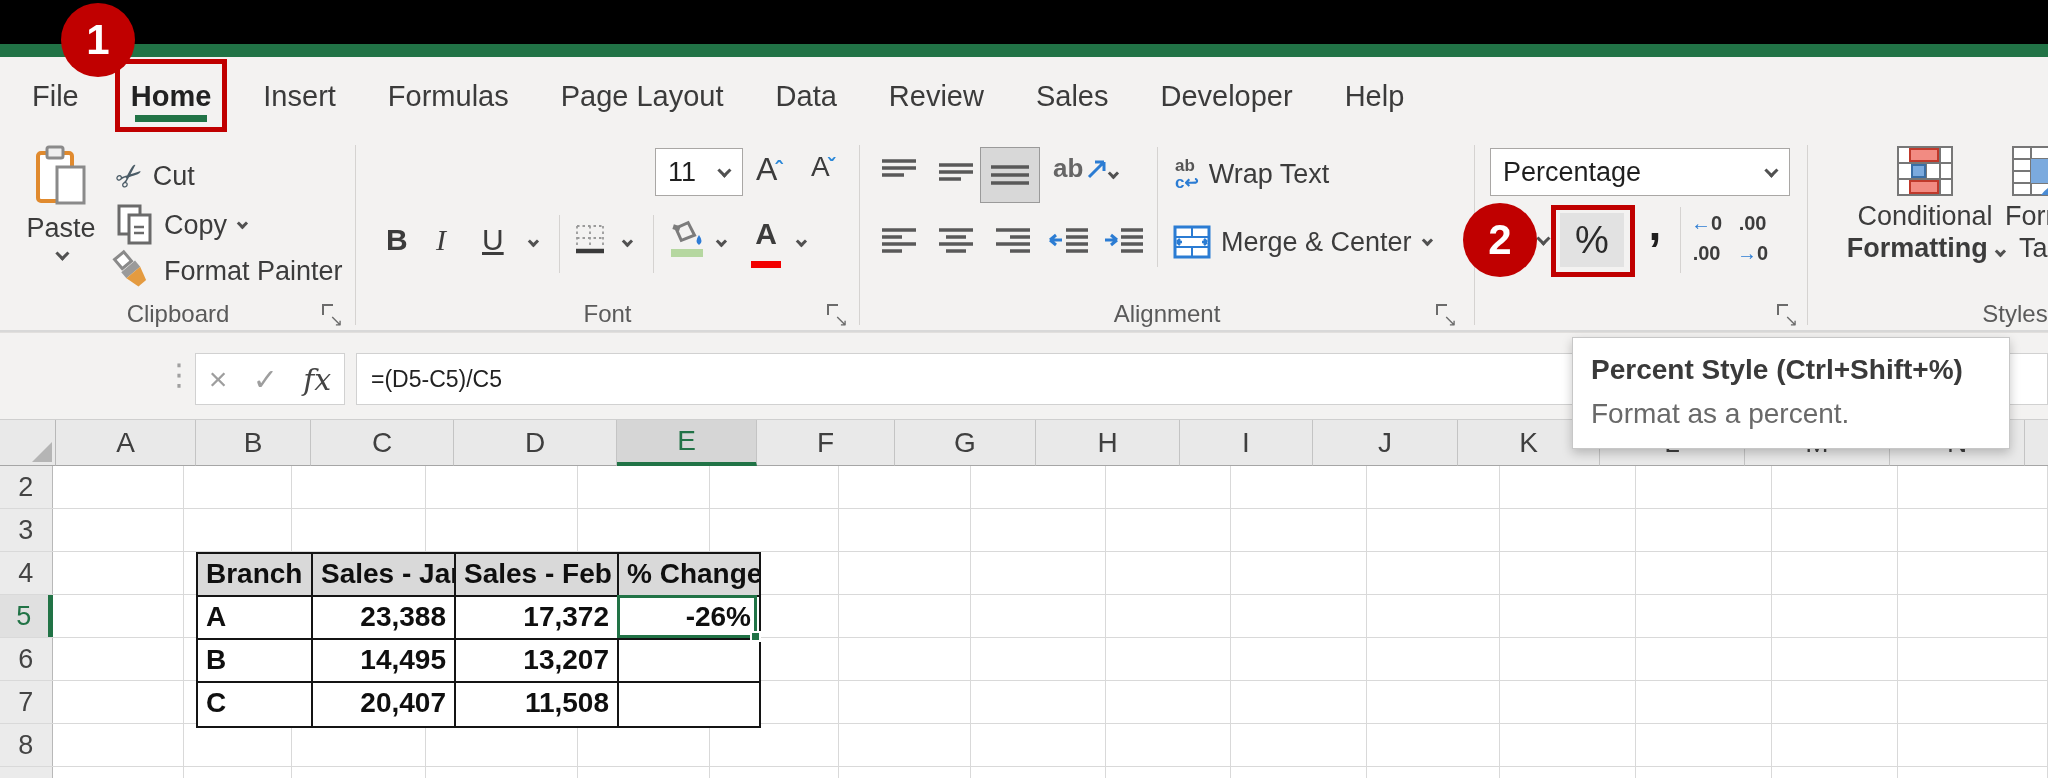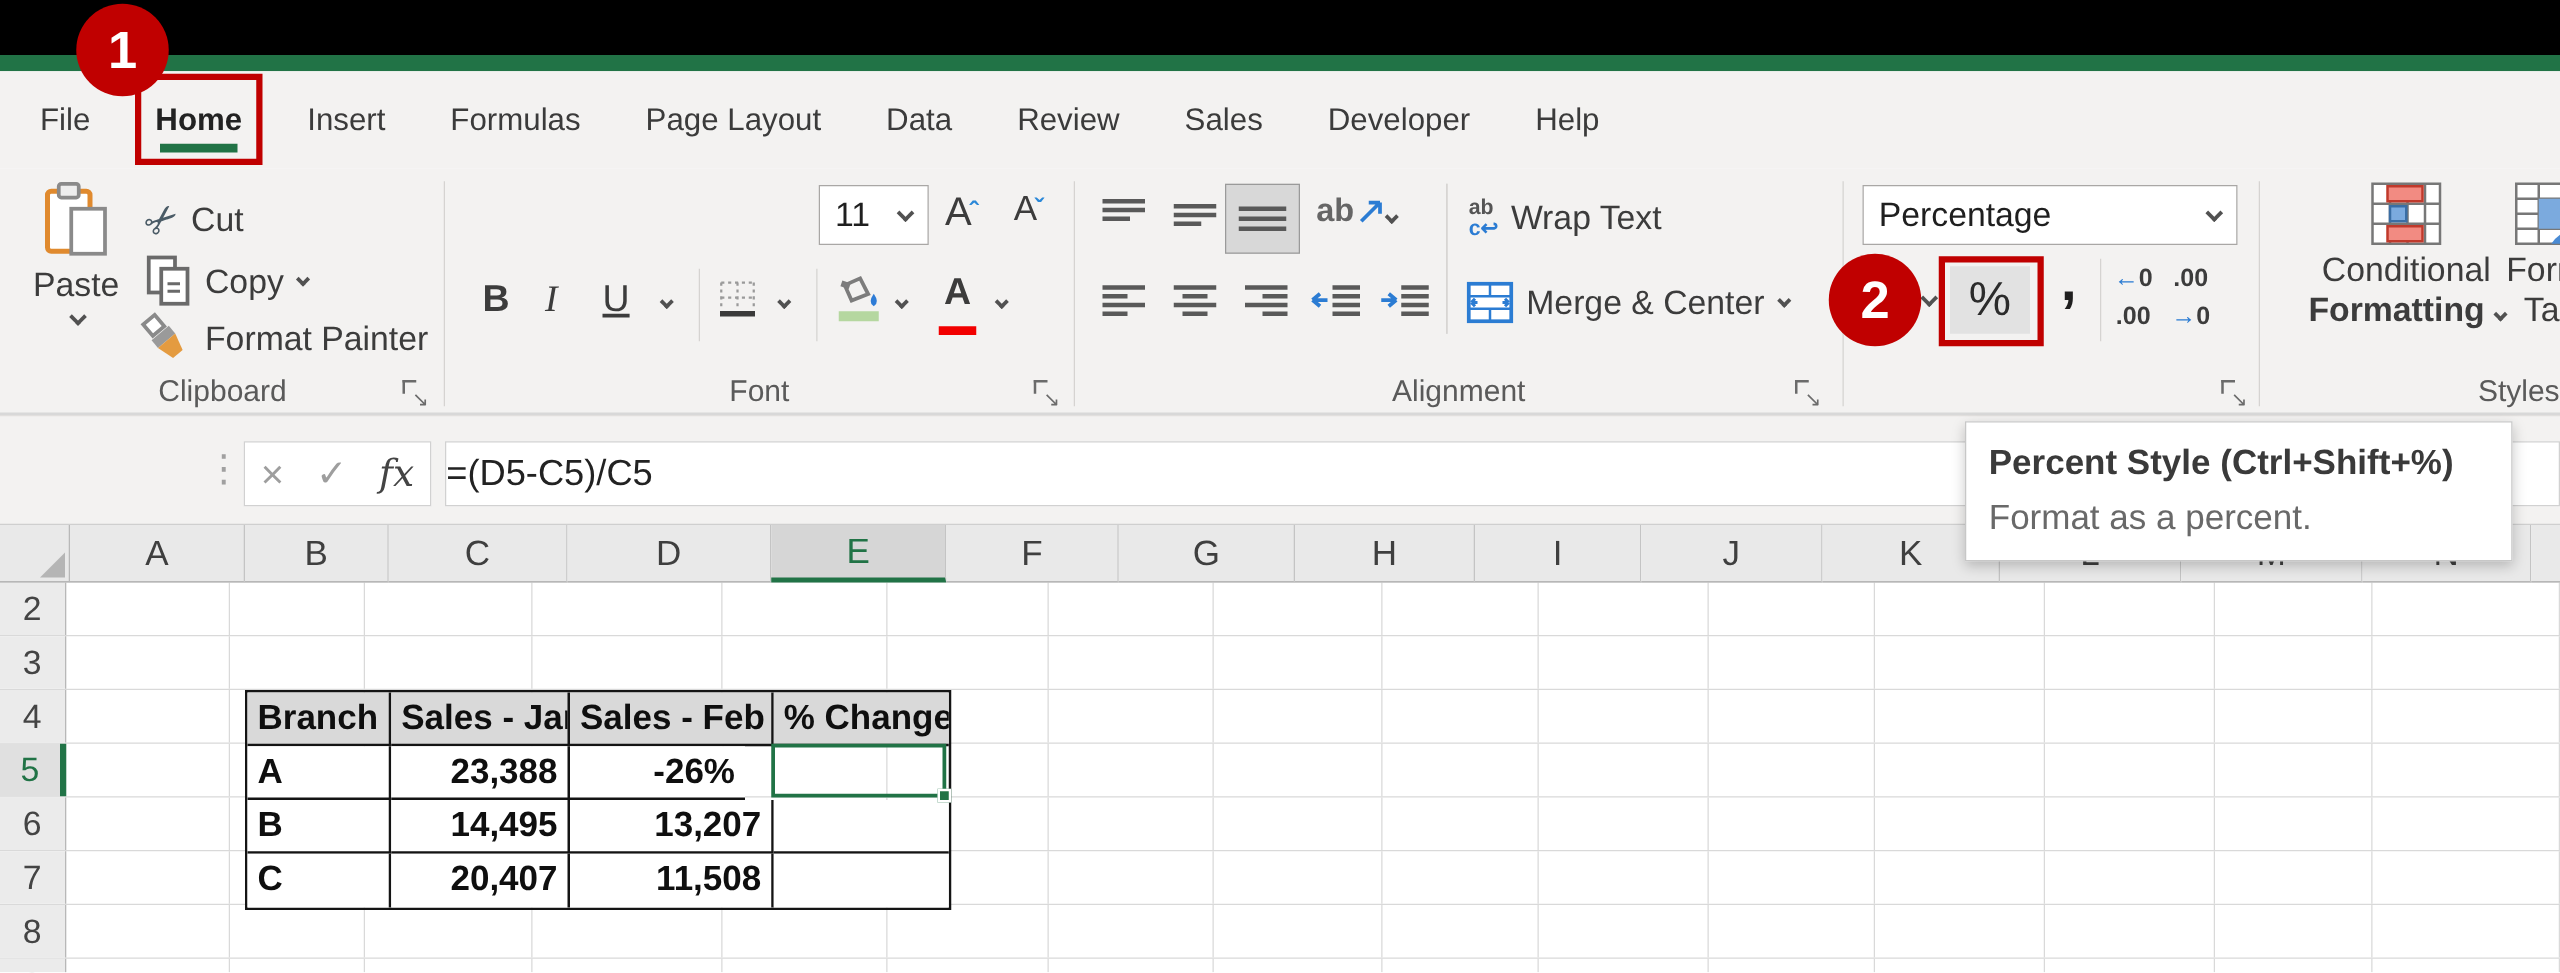--- a/index.html
+++ b/index.html
@@ -5,21 +5,21 @@
   * { margin:0; padding:0; box-sizing:border-box; }
   html,body { width:2048px; height:778px; overflow:hidden; background:#fff;
               font-family:"Liberation Sans", sans-serif; }
   #app { position:relative; width:2048px; height:778px; overflow:hidden; background:#fff; }
 
   
   .titlebar { position:absolute; left:0; top:0; width:2048px; height:44px; background:#000; }
   .greenline { position:absolute; left:0; top:44px; width:2048px; height:13px; background:#217346; }
   .tabrow { position:absolute; left:0; top:57px; width:2048px; height:78px; background:#f3f2f1;
             display:flex; align-items:stretch; padding-left:30px; gap:48px; }
-  .tab { position:relative; font-size:25px; color:#3b3b3b; line-height:78px; padding:0 2px; white-space:nowrap; }
+  .tab { position:relative; font-size:29px; color:#3b3b3b; line-height:78px; padding:0 2px; white-space:nowrap; }
   .tab.active { color:#222; font-weight:bold; }
   .tab-underline { position:absolute; left:6px; right:6px; bottom:13px; height:7px; background:#217346; }
   .anno-rect { position:absolute; border:5px solid #c00000; z-index:70; pointer-events:none; }
   .tab .anno-rect { left:-14px; right:-14px; top:2px; bottom:3px; }
   .badge { position:absolute; width:74px; height:74px; border-radius:50%; background:#c00000; color:#fff;
            font-size:42px; font-weight:bold; display:flex; align-items:center; justify-content:center; z-index:90; }
   #badge1 { left:61px; top:3px; }
   #badge2 { left:1463px; top:203px; }
   #pct-rect { left:1551px; top:205px; width:84px; height:72px; }
 
@@ -61,21 +61,21 @@
           border-top:1px solid #e1dfdd; border-bottom:1px solid #cfcfcf; }
   .fbox { position:absolute; top:20px; height:52px; background:#fff; border:1px solid #d1d1d1;
           display:flex; align-items:center; }
   .namebox { left:20px; width:132px; font-size:28px; color:#222; padding-left:12px; }
   .namebox .dd { position:absolute; right:10px; color:#666; font-size:20px; }
   .fdots { position:absolute; left:164px; top:24px; font-size:30px; color:#a0a0a0; letter-spacing:0; }
   .fbtns { left:195px; width:150px; justify-content:space-around; }
   .fx-cancel { font-size:32px; color:#9e9e9e; }
   .fx-enter { font-size:30px; color:#9e9e9e; }
   .fx-fx { font-family:"DejaVu Serif", serif; font-style:italic; font-size:30px; color:#444; }
-  .finput { left:356px; width:1692px; font-size:29px; color:#222; }
+  .finput { left:356px; width:1692px; font-size:23px; color:#222; padding-left:14px; }
 
   
   .sheet { position:absolute; left:0; top:420px; width:2048px; bottom:0; background:#fff; overflow:hidden; }
   .col-headers { position:absolute; left:0; top:0; height:46px; display:flex; z-index:2; }
   .corner { width:56px; height:46px; background:#e9e9e9; border-right:1px solid #b8b8b8;
             border-bottom:1px solid #a6a6a6; position:relative; }
   .corner .tri { position:absolute; right:3px; bottom:3px; width:0; height:0;
                  border-left:20px solid transparent; border-bottom:20px solid #b5b5b5; }
   .col-h { height:46px; background:#e9e9e9; border-right:1px solid #c4c4c4; border-bottom:1px solid #a6a6a6;
            display:flex; align-items:center; justify-content:center; font-size:28px; color:#3f3f3f; }
@@ -529,20 +529,21 @@
     <div class="data-table" style="left: 196px; top: 132px;">
         <div class="t-row">
           <div class="t-cell t-head" style="width: 115px;">Branch</div>
           <div class="t-cell t-head" style="width: 143px;">Sales - Jan</div>
           <div class="t-cell t-head" style="width: 163px;">Sales - Feb</div>
           <div class="t-cell t-head" style="width: 140px;">% Change</div>
         </div>
         <div class="t-row">
           <div class="t-cell t-text" style="width: 115px;">A</div>
           <div class="t-cell t-num" style="width: 143px;">23,388</div>
+          <div class="t-cell t-num" style="width: 163px;">17,372</div>
           <div class="t-cell t-num" style="width: 140px;">-26%</div>
         </div>
         <div class="t-row">
           <div class="t-cell t-text" style="width: 115px;">B</div>
           <div class="t-cell t-num" style="width: 143px;">14,495</div>
           <div class="t-cell t-num" style="width: 163px;">13,207</div>
           <div class="t-cell t-num" style="width: 140px;"></div>
         </div>
         <div class="t-row">
           <div class="t-cell t-text" style="width: 115px;">C</div>

